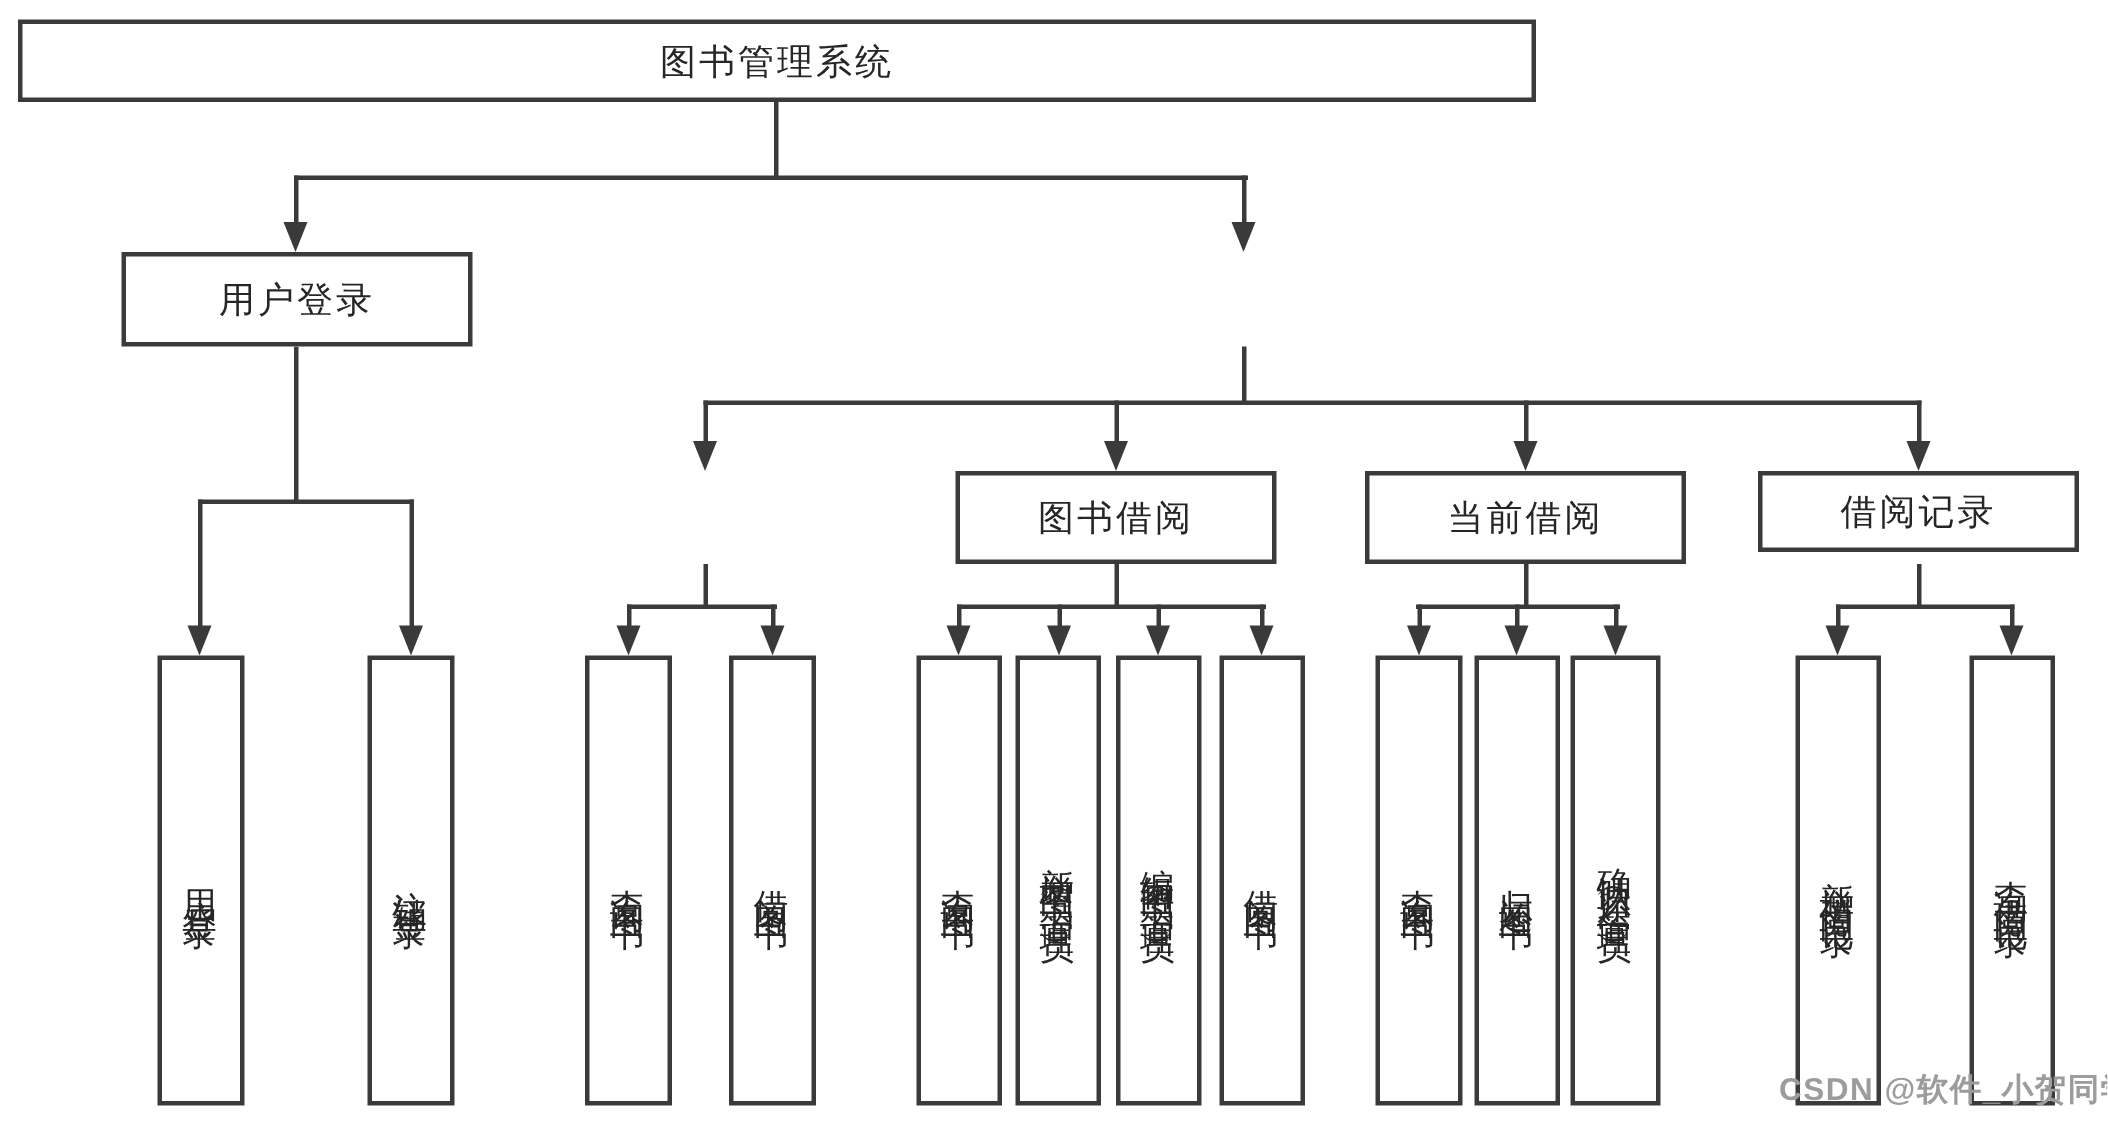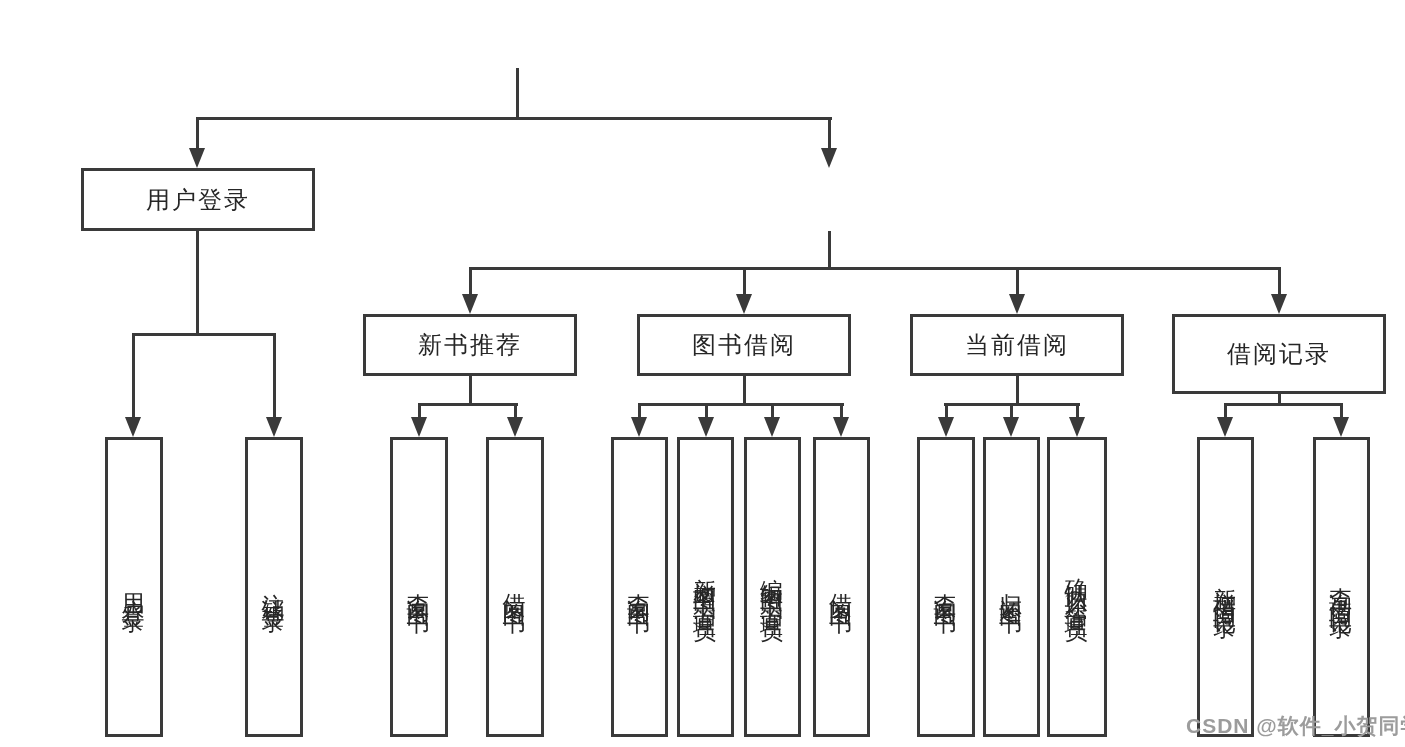--- a/index.html
+++ b/index.html
@@ -87,27 +87,27 @@
   <div class="v" style="left:1076px;top:403px;height:16px"></div>
   <div class="tri" style="left:1069px;top:417px"></div>
 
   <div class="v" style="left:1278px;top:376px;height:29px"></div>
   <div class="h" style="left:1224px;top:403px;width:119px"></div>
   <div class="v" style="left:1224px;top:403px;height:16px"></div>
   <div class="tri" style="left:1217px;top:417px"></div>
   <div class="v" style="left:1340px;top:403px;height:16px"></div>
   <div class="tri" style="left:1333px;top:417px"></div>
 
+  <div class="node" style="left:12px;top:13px;width:1012px;height:55px">图书管理系统</div>
 
   <div class="node" style="left:81px;top:168px;width:234px;height:63px">用户登录</div>
 
-  <div class="node" style="left:363px;top:314px;width:214px;height:62px">新书推荐</div>
   <div class="node" style="left:637px;top:314px;width:214px;height:62px">图书借阅</div>
   <div class="node" style="left:910px;top:314px;width:214px;height:62px">当前借阅</div>
-  <div class="node" style="left:1172px;top:314px;width:214px;height:80px">借阅记录</div>
+  <div class="node" style="left:1172px;top:314px;width:214px;height:54px">借阅记录</div>
 
   <div class="node vert" style="left:105px;top:437px;width:58px;height:300px">用户登录</div>
   <div class="node vert" style="left:245px;top:437px;width:58px;height:300px">注销登录</div>
 
   <div class="node vert" style="left:390px;top:437px;width:58px;height:300px">查询图书</div>
   <div class="node vert" style="left:486px;top:437px;width:58px;height:300px">借阅图书</div>
 
   <div class="node vert" style="left:611px;top:437px;width:57px;height:300px">查询图书</div>
   <div class="node vert" style="left:677px;top:437px;width:57px;height:300px">新增图书（管理员）</div>
   <div class="node vert" style="left:744px;top:437px;width:57px;height:300px">编辑图书（管理员）</div>

